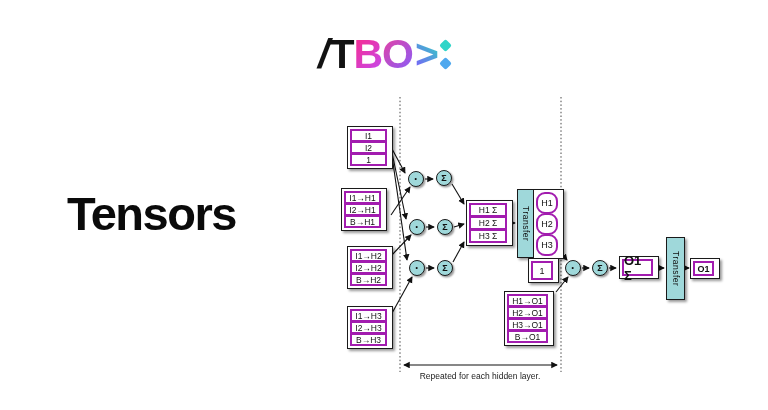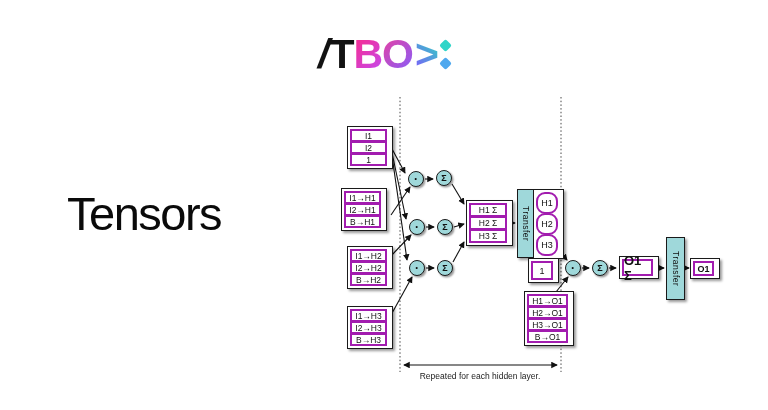--- a/index.html
+++ b/index.html
@@ -35,21 +35,21 @@
     -webkit-background-clip: text; background-clip: text; color: transparent;
   }
   .logo .colon { display: flex; flex-direction: column; gap: 9px; margin-left: 3px; }
   .logo .diamond { width: 9px; height: 9px; transform: rotate(45deg); border-radius: 2px; }
   .logo .diamond.top { background: #2fd5c8; }
   .logo .diamond.bottom { background: #4fa8ee; }
 
   
   .heading {
     position: absolute; left: 67px; top: 186px;
-    font-size: 47px; font-weight: normal; color: #0a0a0a;
+    font-size: 47px; font-weight: bold; color: #0a0a0a;
     letter-spacing: -1.5px;
   }
 
   
   .diagram { position: absolute; left: 340px; top: 88px; width: 410px; height: 310px; }
   .diagram svg { position: absolute; left: 0; top: 0; }
 
   .stack {
     position: absolute;
     background: #fff;
@@ -216,21 +216,21 @@
   <div class="stack hout" style="left:193px; top:101px;">
     <div class="cell">H1</div>
     <div class="cell">H2</div>
     <div class="cell">H3</div>
   </div>
 
   <div class="stack onebox" style="left:188px; top:170px;">
     <div class="cell">1</div>
   </div>
 
-  <div class="stack w40" style="left:184px; top:203px;text-align:center;">
+  <div class="stack w40" style="left:164px; top:203px;text-align:center;">
     <div class="cell">H1→O1</div>
     <div class="cell">H2→O1</div>
     <div class="cell">H3→O1</div>
     <div class="cell">B→O1</div>
   </div>
 
   <div class="node mult" style="left:225px; top:172px;">
       <span>·</span>
     </div>
   <div class="node" style="left:252px; top:172px;">

